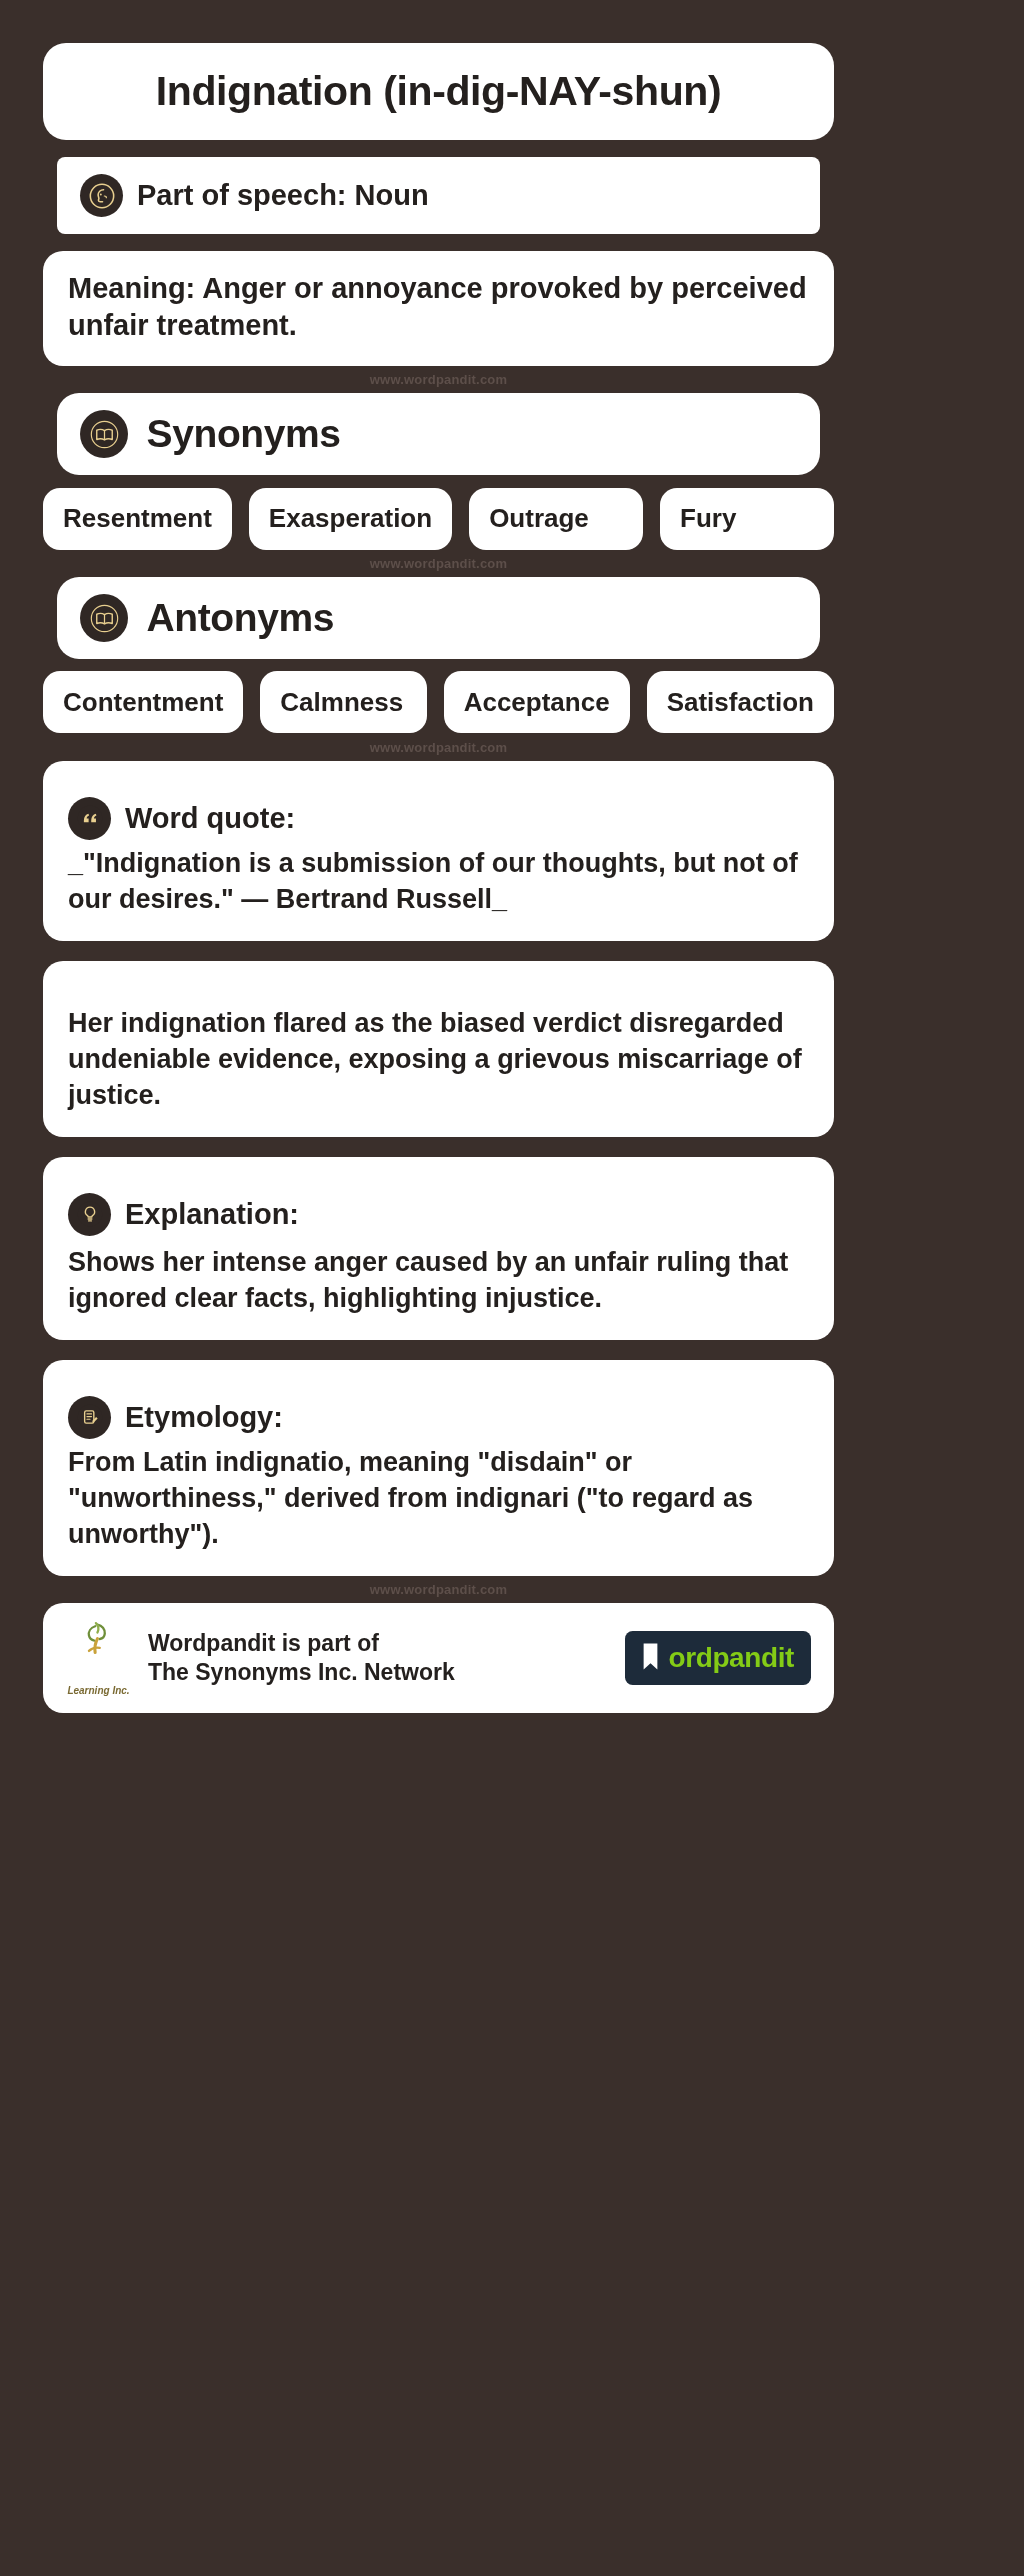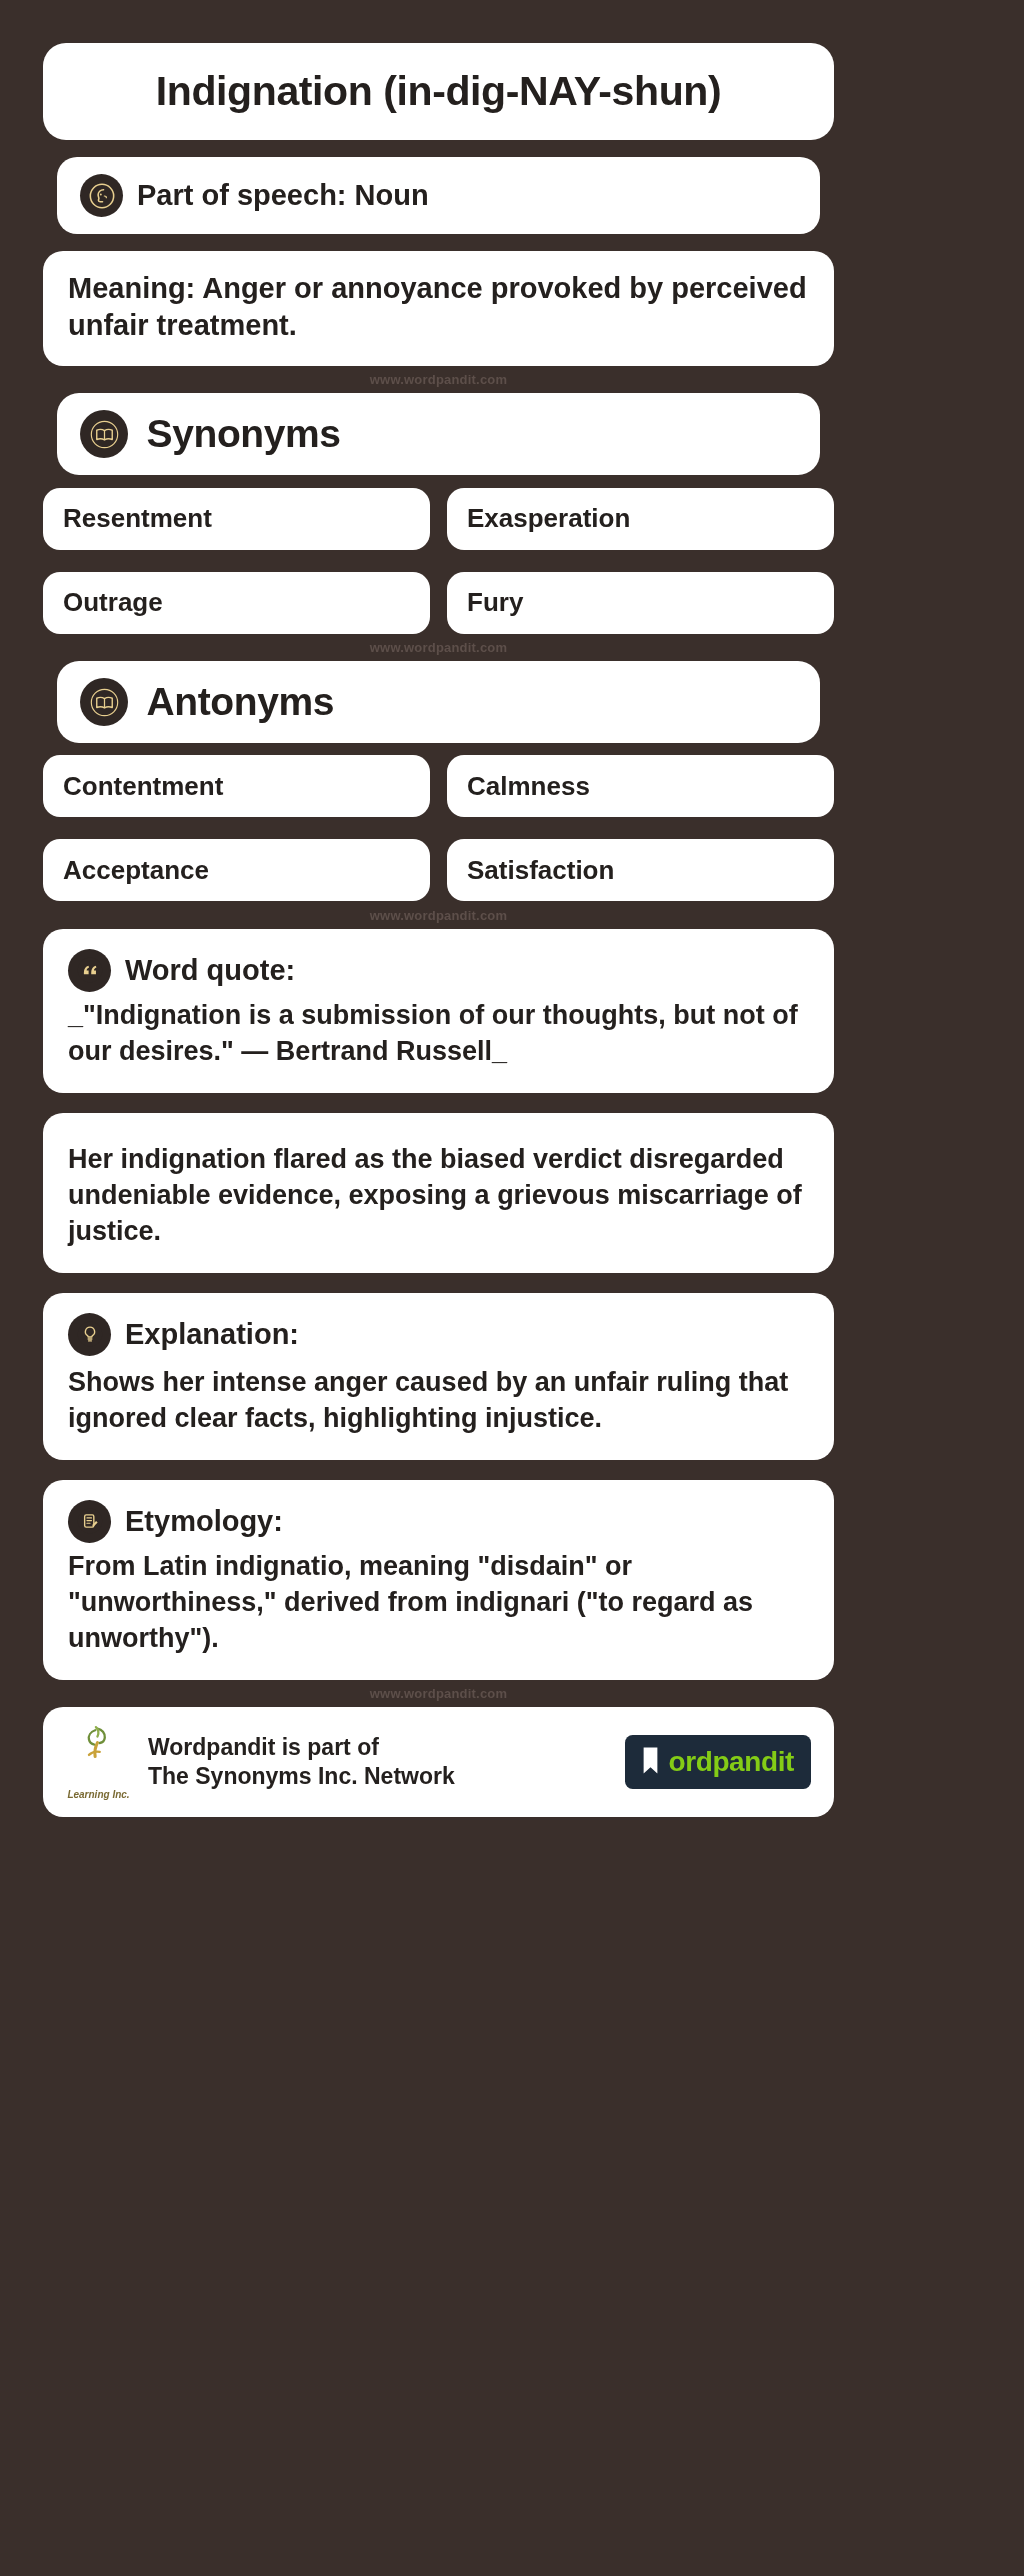--- a/index.html
+++ b/index.html
@@ -38,21 +38,21 @@
   }
   .row-gap-md { height: 17px; }
   .row-gap-lg { height: 20px; }
 
   .pos-card {
     margin: 0 14px;
     display: flex;
     align-items: center;
     gap: 14px;
     padding: 17px 23px;
-    border-radius: 20px;
+    border-radius: 8px;
   }
   .pos-text {
     font-size: 29px;
     font-weight: bold;
     color: #24201e;
   }
 
   .meaning-card {
     padding: 18.6px 25px 22px 25px;
   }
@@ -82,22 +82,22 @@
   }
   .section-head-text {
     font-size: 39px;
     font-weight: bold;
     color: #24201e;
     letter-spacing: -0.4px;
   }
 
   .grid2 {
     display: grid;
-    grid-template-columns: 1fr 1fr;
-    gap: 22px 17px;
+    grid-template-columns: 1fr 1fr 1fr 1fr;
+    gap: 11px 17px;
     margin-top: 12.4px;
   }
   .chip {
     background: #fff;
     border-radius: 17px;
     padding: 15.5px 20px;
     font-size: 26px;
     font-weight: bold;
     color: #24201e;
   }
@@ -111,21 +111,21 @@
     display: flex;
     align-items: center;
     justify-content: center;
   }
   .icon-circle.sm {
     width: 43px; height: 43px; min-width: 43px;
   }
   .icon-circle svg { display: block; }
 
   .block-card {
-    padding: 20px 25px 23px 25px;
+    padding: 36px 25px 23px 25px;
   }
   .block-head {
     display: flex;
     align-items: center;
     gap: 14px;
   }
   .block-head-text {
     font-size: 29px;
     font-weight: bold;
     color: #24201e;

